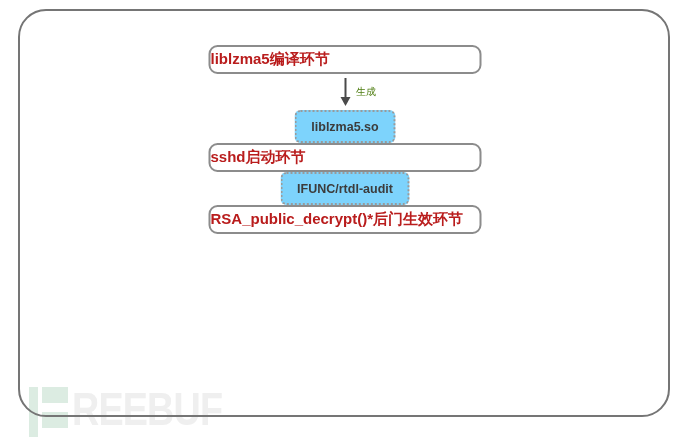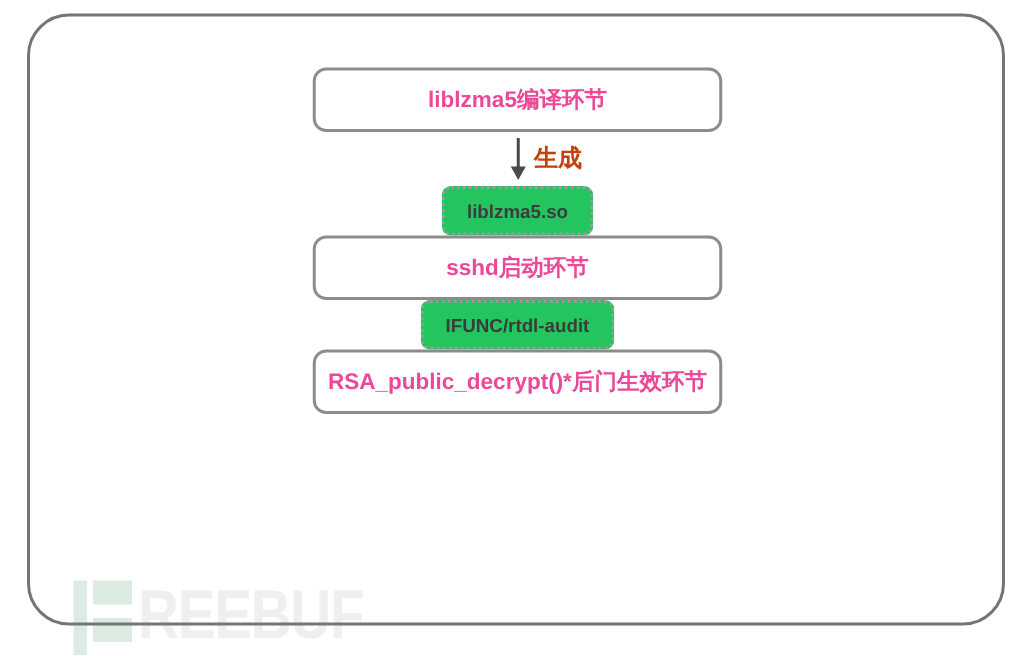--- a/index.html
+++ b/index.html
@@ -8,55 +8,55 @@
     position:relative;width:690px;height:437px;background:#ffffff;overflow:hidden;
   }
   
   .outer-border{
     position:absolute;left:18px;top:9px;width:652px;height:408px;
     border:2px solid #757575;border-radius:28px;box-sizing:border-box;
     z-index:2;pointer-events:none;background:transparent;
   }
   
   .watermark{
-    position:absolute;left:49px;top:387px;z-index:1;display:flex;align-items:flex-start;
+    position:absolute;left:29px;top:387px;z-index:1;display:flex;align-items:flex-start;
   }
   .wm-icon{display:flex;margin-right:4px;}
   .wm-vbar{width:9px;height:50px;background:#dcece2;margin-right:4px;}
   .wm-col{display:flex;flex-direction:column;}
   .wm-hbar{width:26px;height:16px;background:#dcece2;margin-bottom:9px;}
   .wm-text{
     font-size:46px;font-weight:800;color:#efefef;letter-spacing:-1px;line-height:44px;
     transform:scaleX(0.82);transform-origin:left top;white-space:nowrap;
   }
   
   .flow{
     position:absolute;left:50%;top:45px;transform:translateX(-50%);
     display:flex;flex-direction:column;align-items:center;z-index:3;
   }
   .node-solid{
-    width:273px;height:43px;box-sizing:border-box;
+    width:273px;height:29px;box-sizing:border-box;
     border:2px solid #8c8c8c;border-radius:9px;background:#ffffff;
-    display:flex;align-items:center;justify-content:center;
-    font-size:15px;font-weight:bold;color:#ec4899;white-space:nowrap;
+    display:flex;align-items:center;justify-content:flex-start;
+    font-size:15px;font-weight:bold;color:#b91c1c;white-space:nowrap;
   }
   .node-dashed{
     height:33px;box-sizing:border-box;padding:0 15px;
-    border:2px dotted #9a9a9a;border-radius:6px;background:#22c55e;
+    border:2px dotted #9a9a9a;border-radius:6px;background:#7dd3fc;
     display:flex;align-items:center;justify-content:center;
     font-size:12.5px;font-weight:600;color:#3c3c3c;white-space:nowrap;
   }
   .edge{
     position:relative;height:36px;width:273px;
     display:flex;align-items:center;justify-content:center;
   }
   .edge svg{display:block;}
   .edge-label{
     position:absolute;left:calc(50% + 11px);top:50%;transform:translateY(-50%);
-    font-size:16px;font-weight:700;color:#c2410c;white-space:nowrap;
+    font-size:10px;font-weight:400;color:#4d7c0f;white-space:nowrap;
   }
 </style>
 </head>
 <body>
 
 <div class="canvas">
 
   <div class="watermark">
     <span class="wm-icon">
       <span class="wm-vbar"></span>

